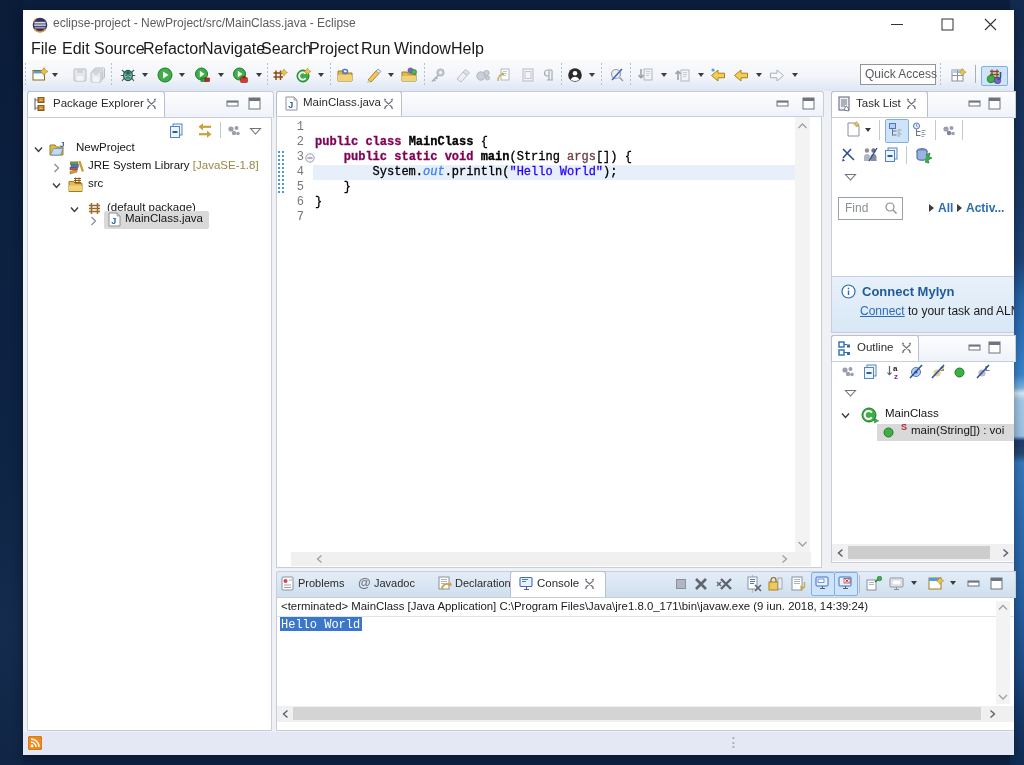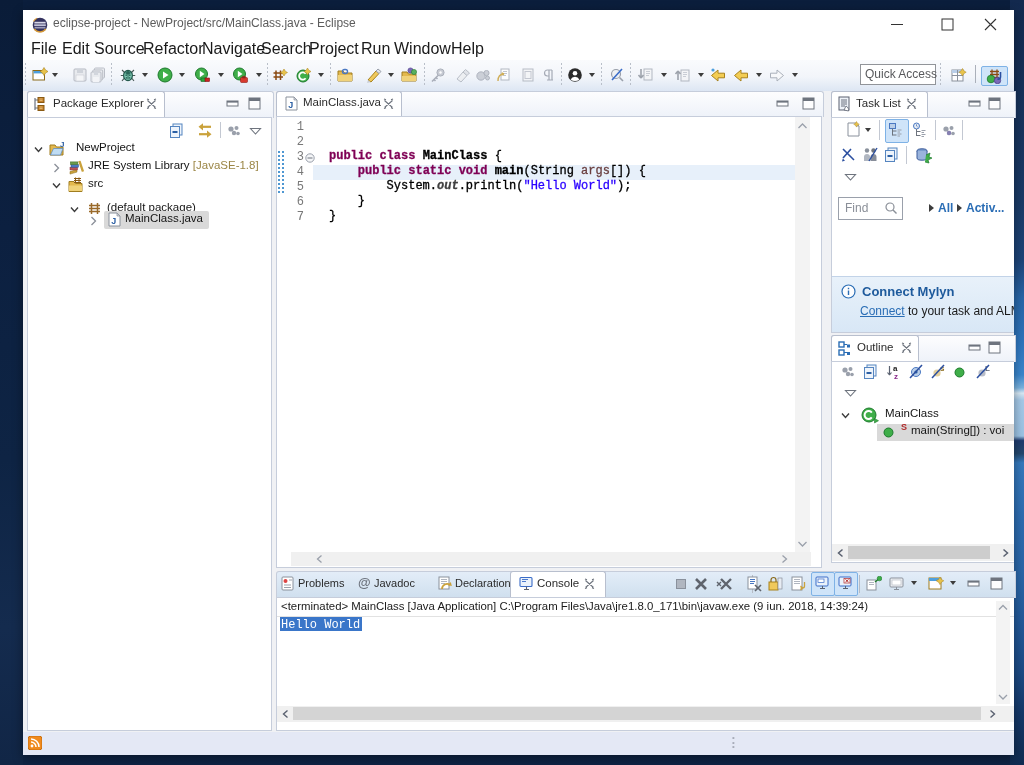--- a/index.html
+++ b/index.html
@@ -403,23 +403,23 @@
 2
 3
 4
 5
 6
 7</pre>
       <svg class="abs" style="left:28px;top:36px" width="10" height="10">
           <circle cx="5" cy="5" r="4.2" fill="#f4f5f7" stroke="#9aa0ab"></circle>
           <path d="M2.5 5 h5" stroke="#6e747e"></path>
         </svg>
-      <pre class="abs" style="left:38px;top:18px;margin:14px;font-family:'Liberation Mono',monospace;font-size:12px;line-height:15px;color:#000;-webkit-text-stroke:0.3px;"><span class="kw">public</span> <span class="kw">class</span> <b>MainClass</b> {
+      <pre class="abs" style="left:38px;top:18px;margin:0;font-family:'Liberation Mono',monospace;font-size:12px;line-height:15px;color:#000;-webkit-text-stroke:0.3px;"><span class="kw">public</span> <span class="kw">class</span> <b>MainClass</b> {
     <span class="kw">public</span> <span class="kw">static</span> <span class="kw">void</span> <b>main</b>(String <span style="color:#6a3e3e">args</span>[]) {
-        System.<span style="color:#404040;font-weight:bold;font-style:italic">out</span>.println(<span style="color:#2a00ff">"Hello World"</span>);
+        System.<span style="color:#3b82f6;font-weight:normal;font-style:italic">out</span>.println(<span style="color:#2a00ff">"Hello World"</span>);
     }
 }</pre>
 
       <div class="abs" style="left:518px;top:0;width:15px;height:436px;background:#f3f3f3;"></div>
       <svg class="abs" style="left:518px;top:2px" width="15" height="14">
           <path d="M3.5 9 L7.5 5 L11.5 9" stroke="#9aa0ab" stroke-width="1.3" fill="none"></path>
         </svg>
       <svg class="abs" style="left:518px;top:420px" width="15" height="14">
           <path d="M3.5 5 L7.5 9 L11.5 5" stroke="#9aa0ab" stroke-width="1.3" fill="none"></path>
         </svg>

